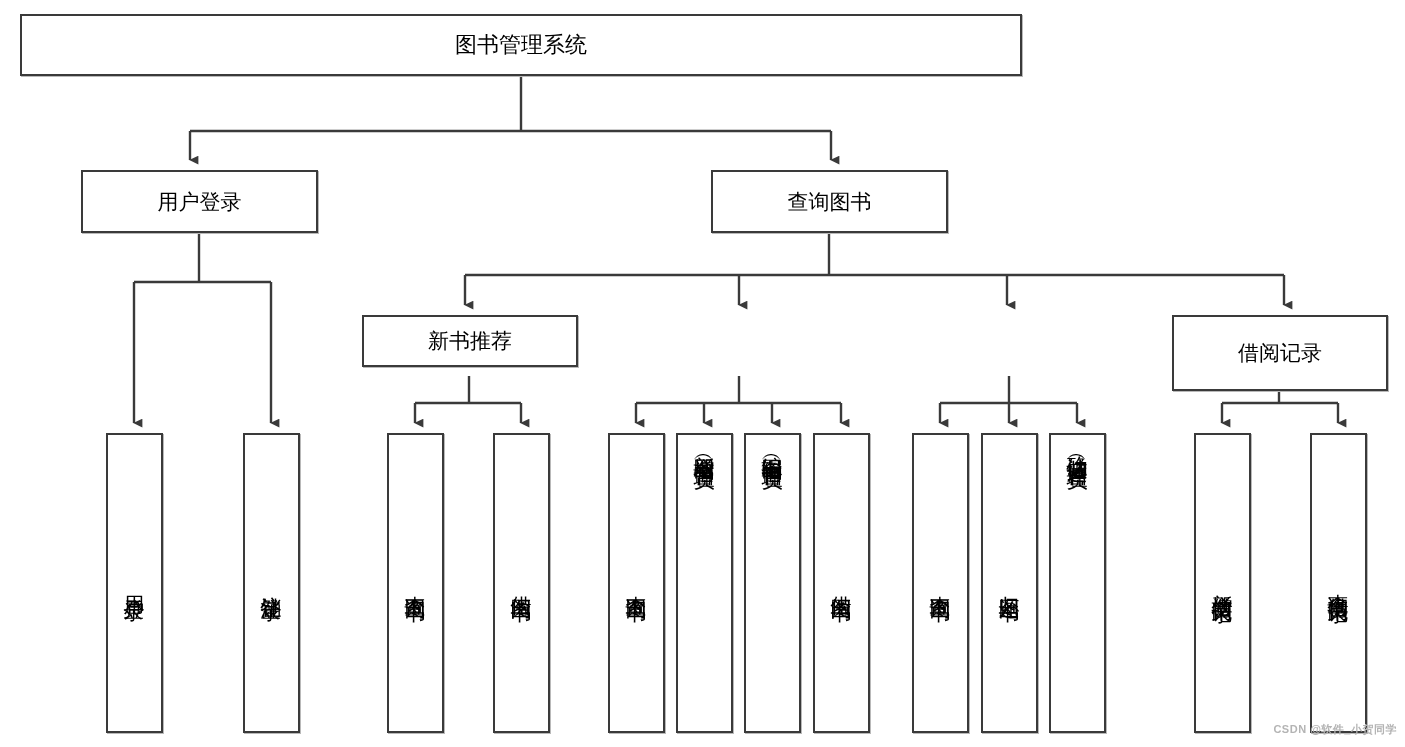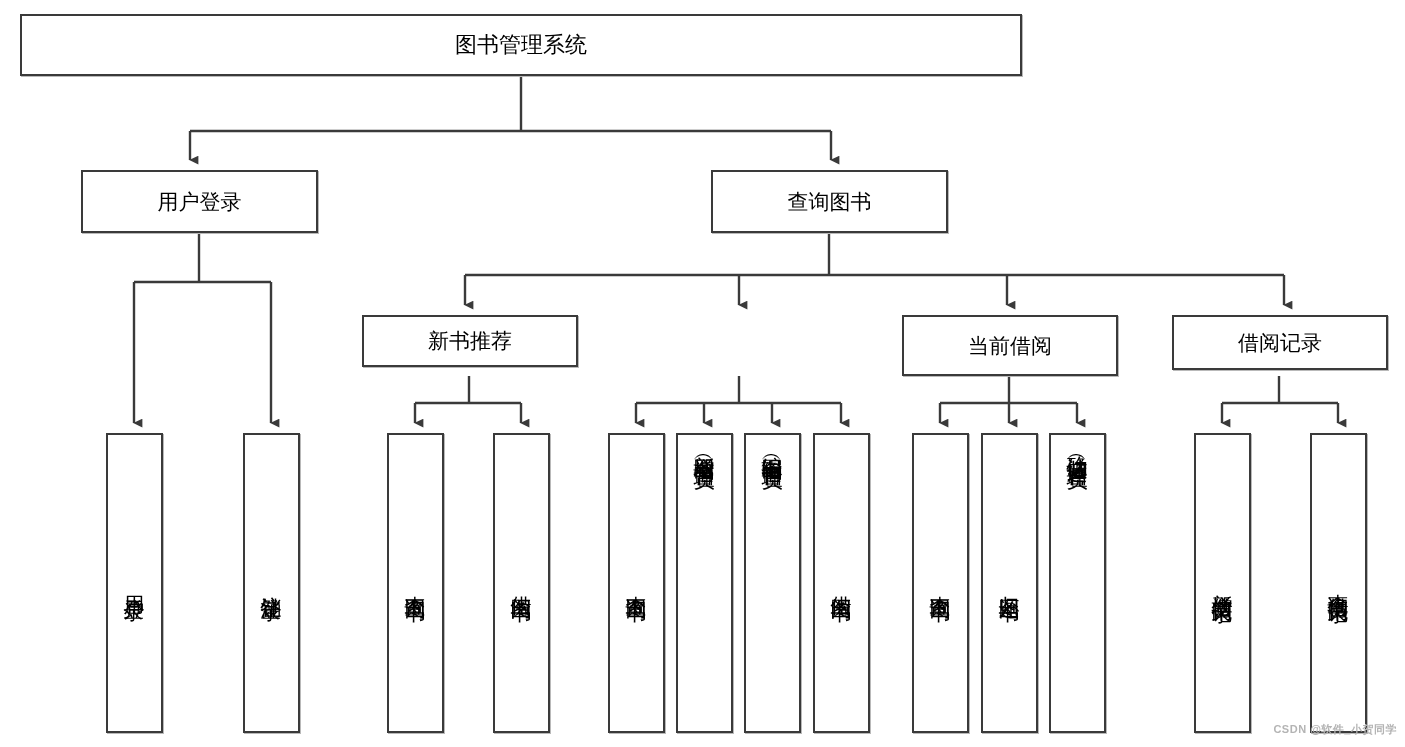--- a/index.html
+++ b/index.html
@@ -135,24 +135,21 @@
   <div class="node lvl1" style="left:81px; top:170px; width:237px; height:63px;">
     <span class="label">用户登录</span>
   </div>
   <div class="node lvl1" style="left:711px; top:170px; width:237px; height:63px;">
     <span class="label">查询图书</span>
   </div>
 
   <div class="node lvl2" style="left:362px; top:315px; width:216px; height:52px;">
     <span class="label">新书推荐</span>
   </div>
-  <div class="node lvl2" style="left:902px; top:315px; width:216px; height:61px;">
-    <span class="label">当前借阅</span>
-  </div>
-  <div class="node lvl2" style="left:1172px; top:315px; width:216px; height:55px;">
+  <div class="node lvl2" style="left:1172px; top:315px; width:216px; height:76px;">
     <span class="label">借阅记录</span>
   </div>
 
   <div class="node leaf mid" style="left:106px; top:433px; width:57px; height:300px;">
     <span class="label">用户登录</span>
   </div>
   <div class="node leaf mid" style="left:243px; top:433px; width:57px; height:300px;">
     <span class="label">注销登录</span>
   </div>
 

